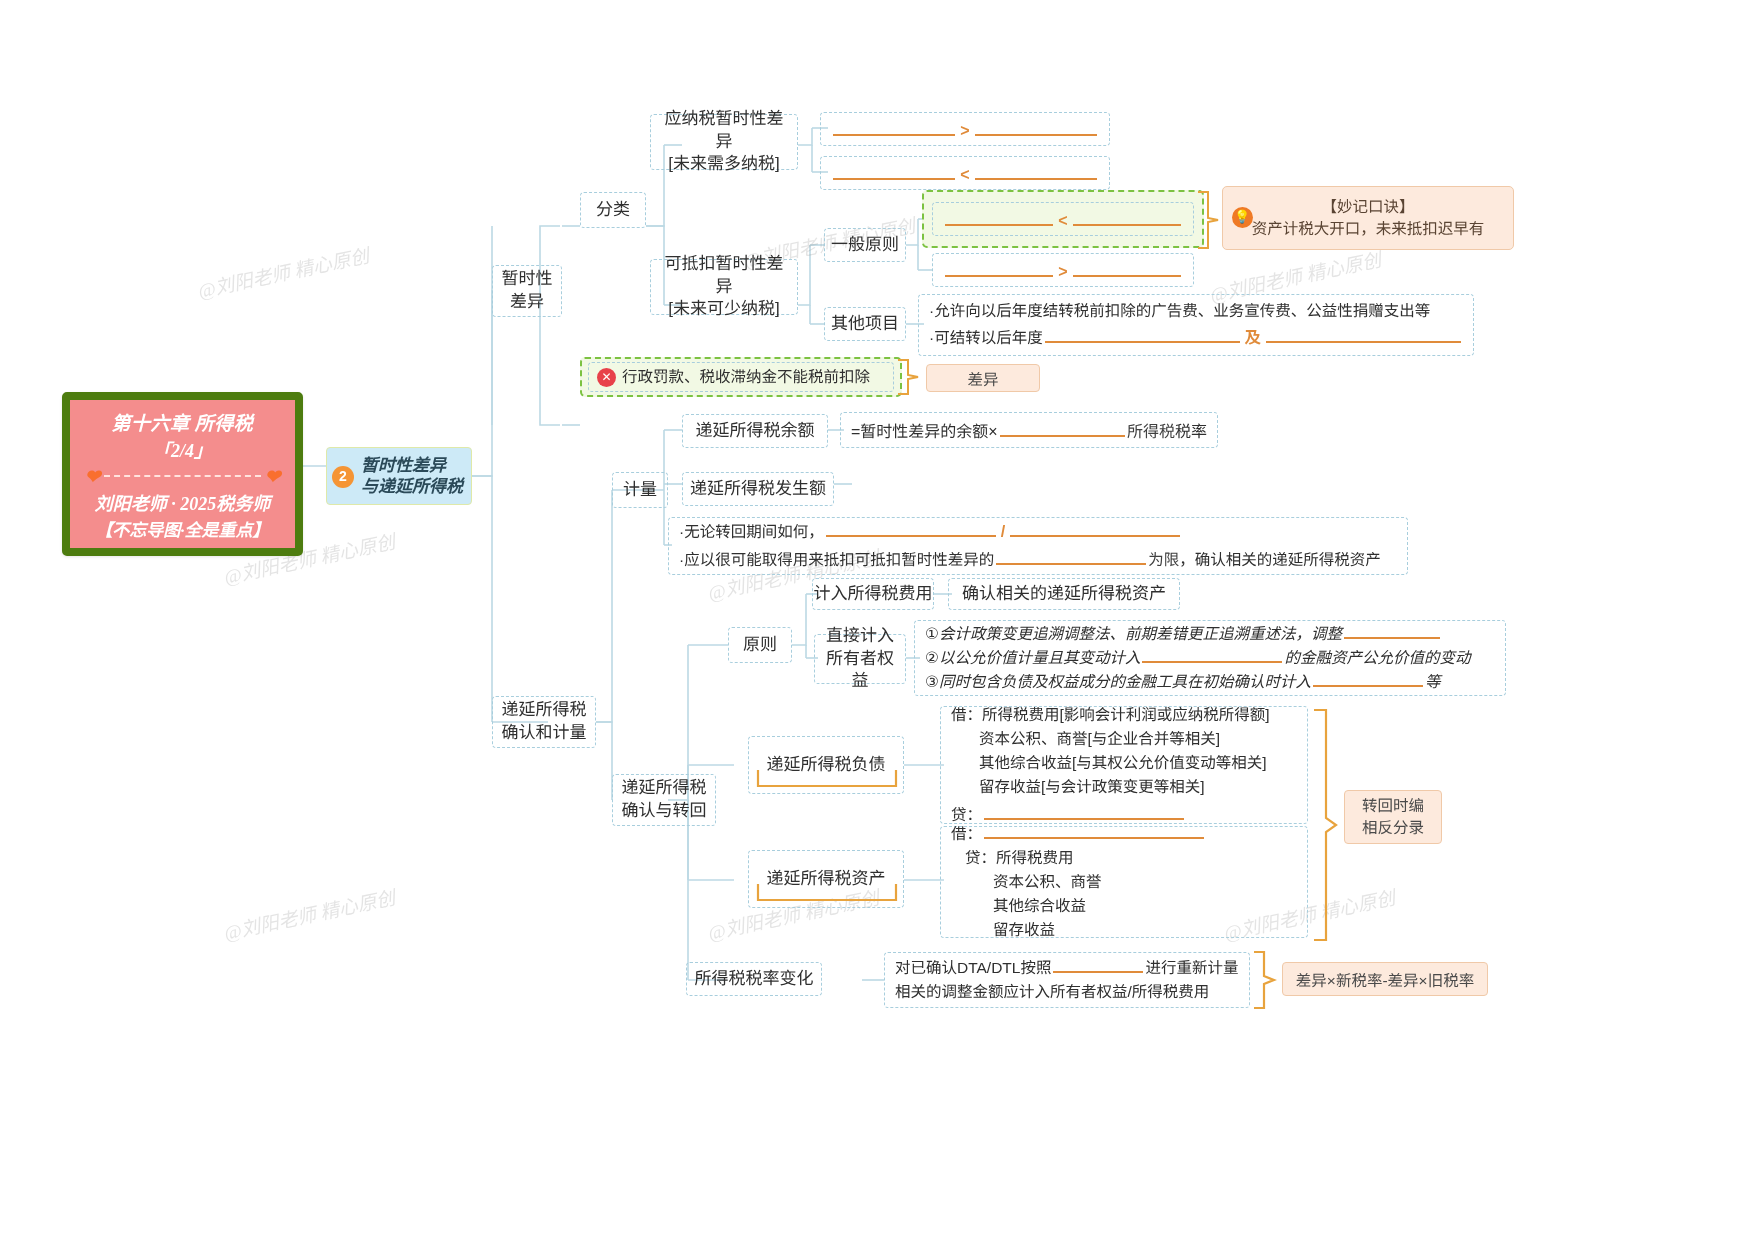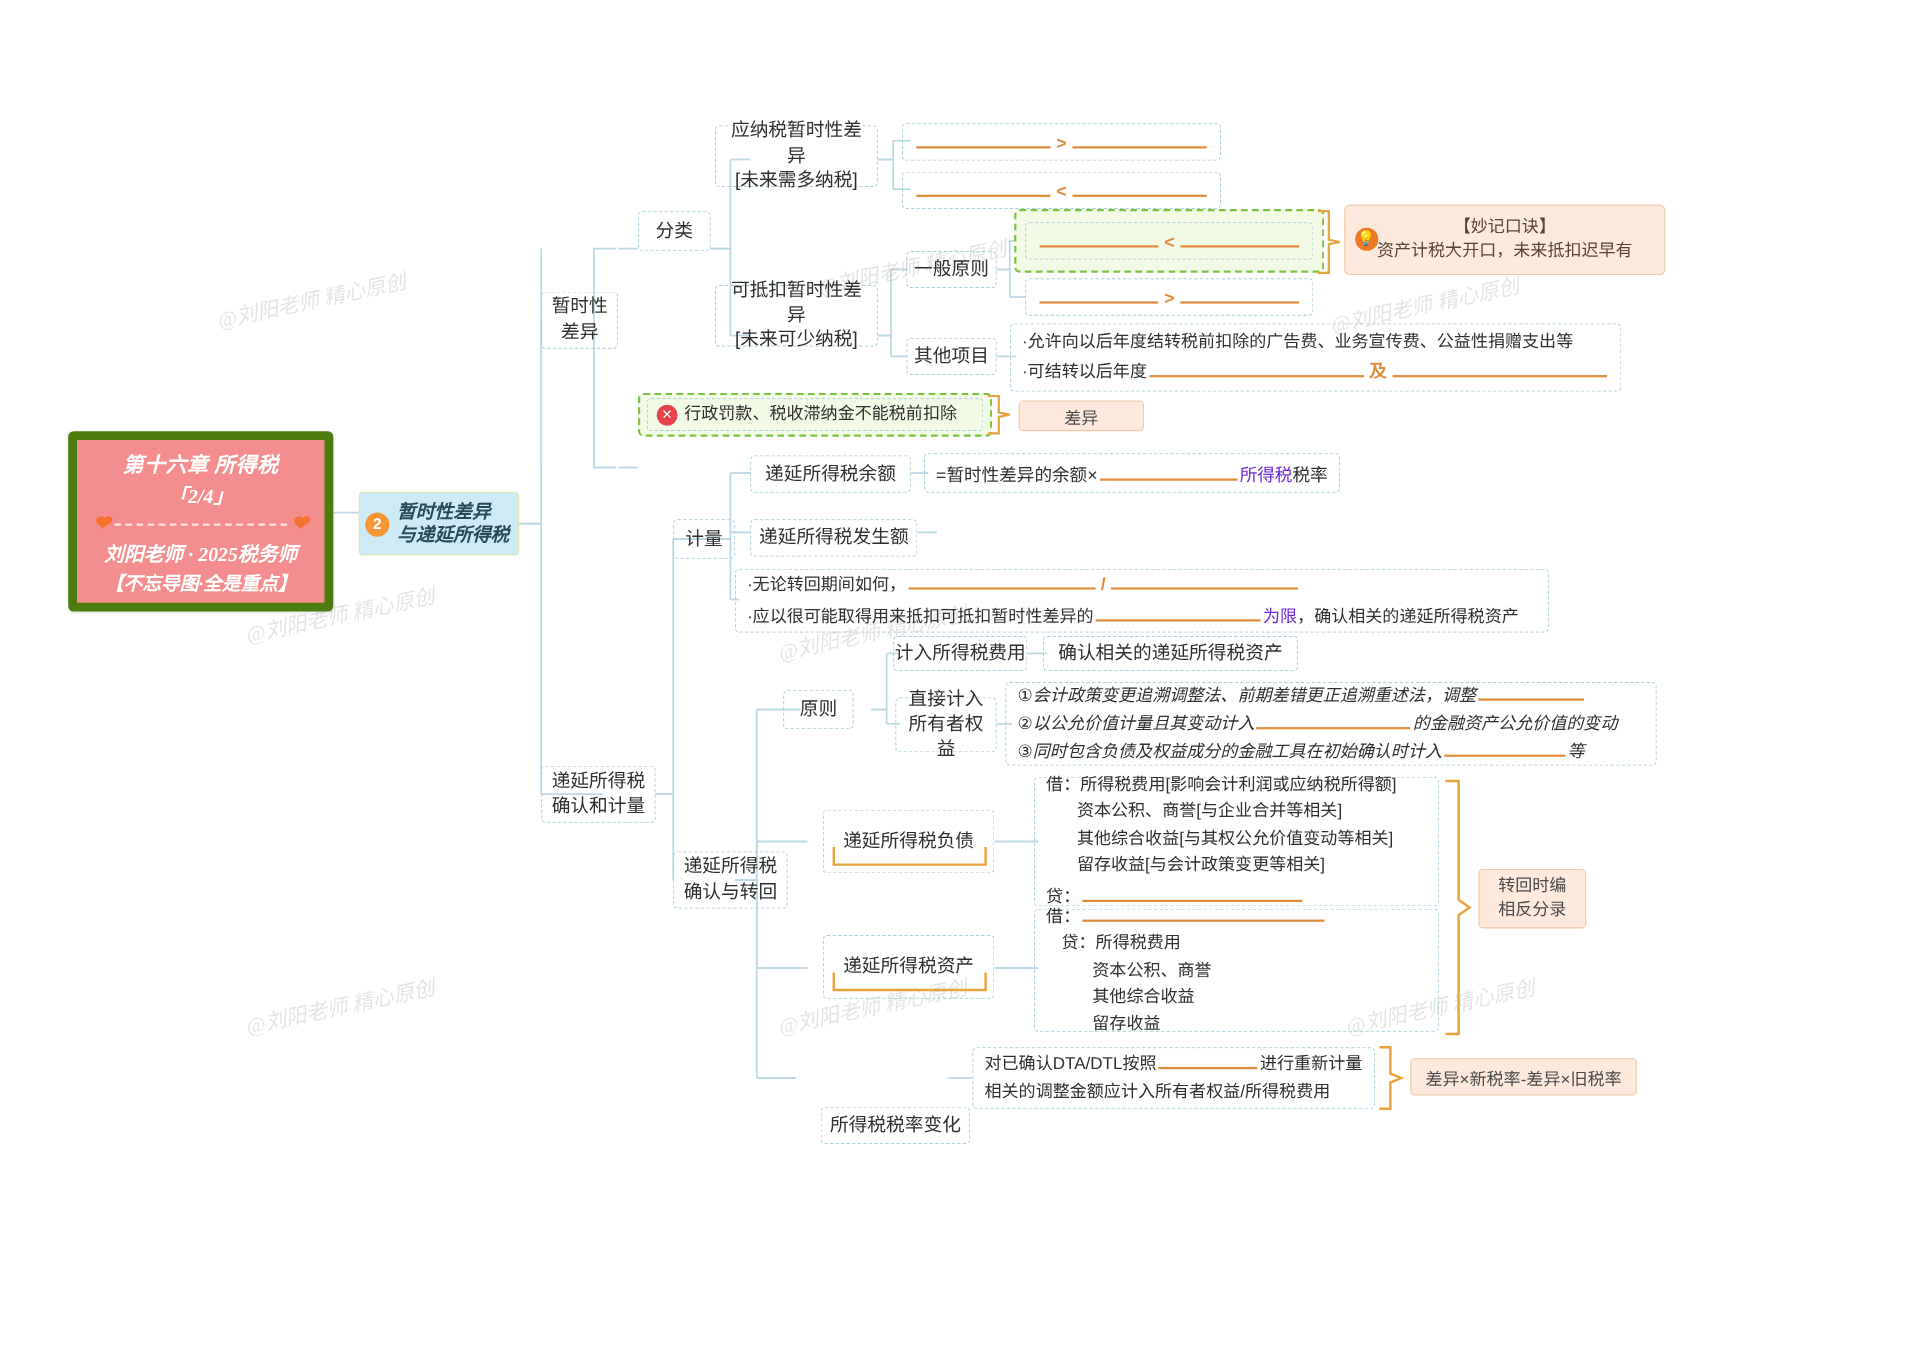--- a/index.html
+++ b/index.html
@@ -82,21 +82,21 @@
     border:1.6px dashed #a8cedd;border-radius:4px;
     display:flex;flex-direction:column;justify-content:center;
     padding:5px 10px;font-size:16px;color:#2f2f2f;
   }
   .blankrow{display:flex;align-items:baseline;white-space:nowrap;}
   .blank{
     flex:1 1 auto;min-width:30px;
     border-bottom:2.2px solid #e08b3a;height:15px;margin:0 2px;
   }
   .op{color:#e08b3a;font-weight:bold;padding:0 3px;font-size:16px;}
-  .txt-orange{color:#6d28d9;text-align:center;}
+  .txt-orange{color:#404040;text-align:center;}
   
   .greenwrap{
     position:absolute;box-sizing:border-box;
     border:2.2px dashed #7cc241;border-radius:5px;background:#f2f9e4;
   }
   
   #tip{
     position:absolute;left:1222px;top:186px;width:290px;height:62px;
     background:#fdeadd;border:1.4px solid #f0c9a8;border-radius:5px;
     display:flex;flex-direction:column;align-items:center;justify-content:center;
@@ -367,21 +367,21 @@
       <span class="blank" style="max-width:170px;"></span>
     </div>
     <div class="blankrow" style="margin-top:3px;">
       <span>·应以很可能取得用来抵扣可抵扣暂时性差异的</span>
       <span class="blank" style="max-width:150px;"></span>
       <span class="txt-orange">为限</span>
       <span>，确认相关的递延所得税资产</span>
     </div>
   </div>
 
-  <div class="node nowrap" style="left:712px;top:627px;width:64px;height:36px;font-family:Liberation Serif, serif;">
+  <div class="node nowrap" style="left:728px;top:627px;width:64px;height:36px;font-family:Liberation Serif, serif;">
     <span>原则</span>
   </div>
 
   <div class="node nowrap" style="left:812px;top:578px;width:122px;height:32px;">
     <span>计入所得税费用</span>
   </div>
   <div class="node nowrap" style="left:948px;top:578px;width:232px;height:32px;">
     <span>确认相关的递延所得税资产</span>
   </div>
 
@@ -453,21 +453,21 @@
   </div>
 
   <svg style="position:absolute;left:1310px;top:706px;width:28px;height:238px;">
     <path d="M4 4 L16 4 L16 112 L26 119 L16 126 L16 234 L4 234" fill="none" stroke="#e8a33d" stroke-width="2.2"></path>
   </svg>
   <div class="orangebox" style="left:1344px;top:790px;width:98px;height:54px;flex-direction:column;line-height:1.4;">
     <span>转回时编</span>
     <span>相反分录</span>
   </div>
 
-  <div class="node nowrap" style="left:746px;top:962px;width:136px;height:34px;margin-top:44px;">
+  <div class="node nowrap" style="left:686px;top:962px;width:136px;height:34px;">
     <span>所得税税率变化</span>
   </div>
 
   <div class="blankbox para" style="left:884px;top:952px;width:366px;height:56px;">
     <div class="blankrow">
       <span>对已确认DTA/DTL按照</span>
       <span class="blank" style="max-width:90px;"></span>
       <span>进行重新计量</span>
     </div>
     <span class="ln">相关的调整金额应计入所有者权益/所得税费用</span>

